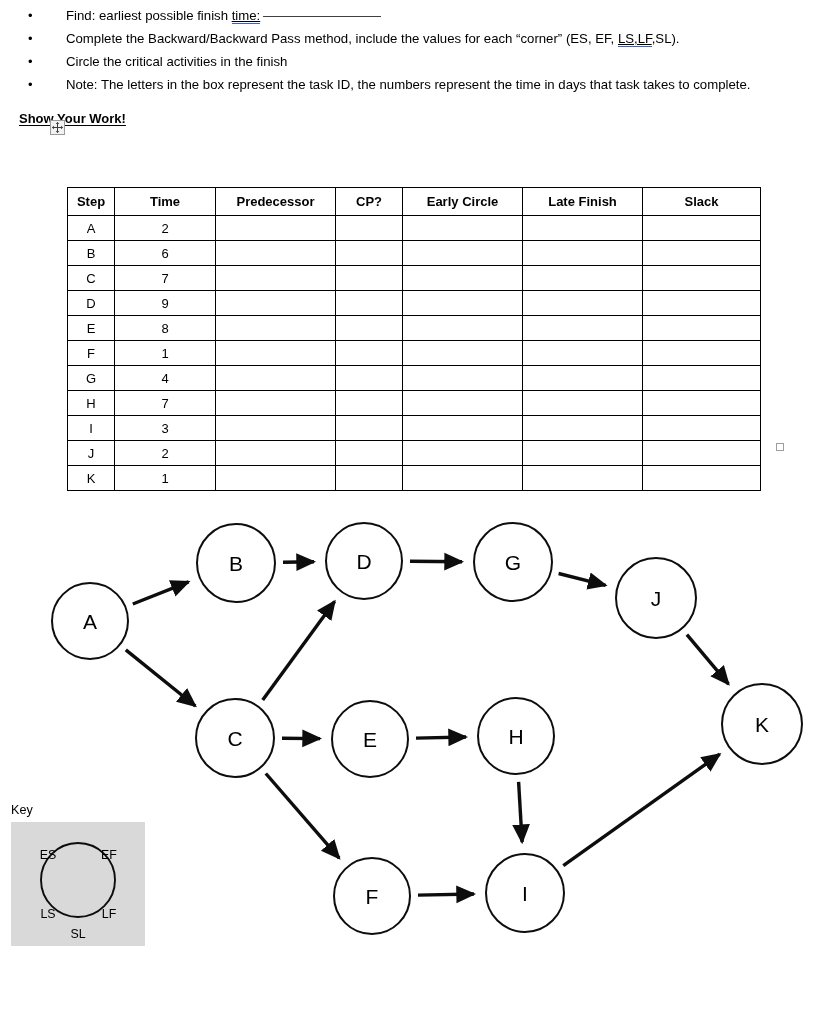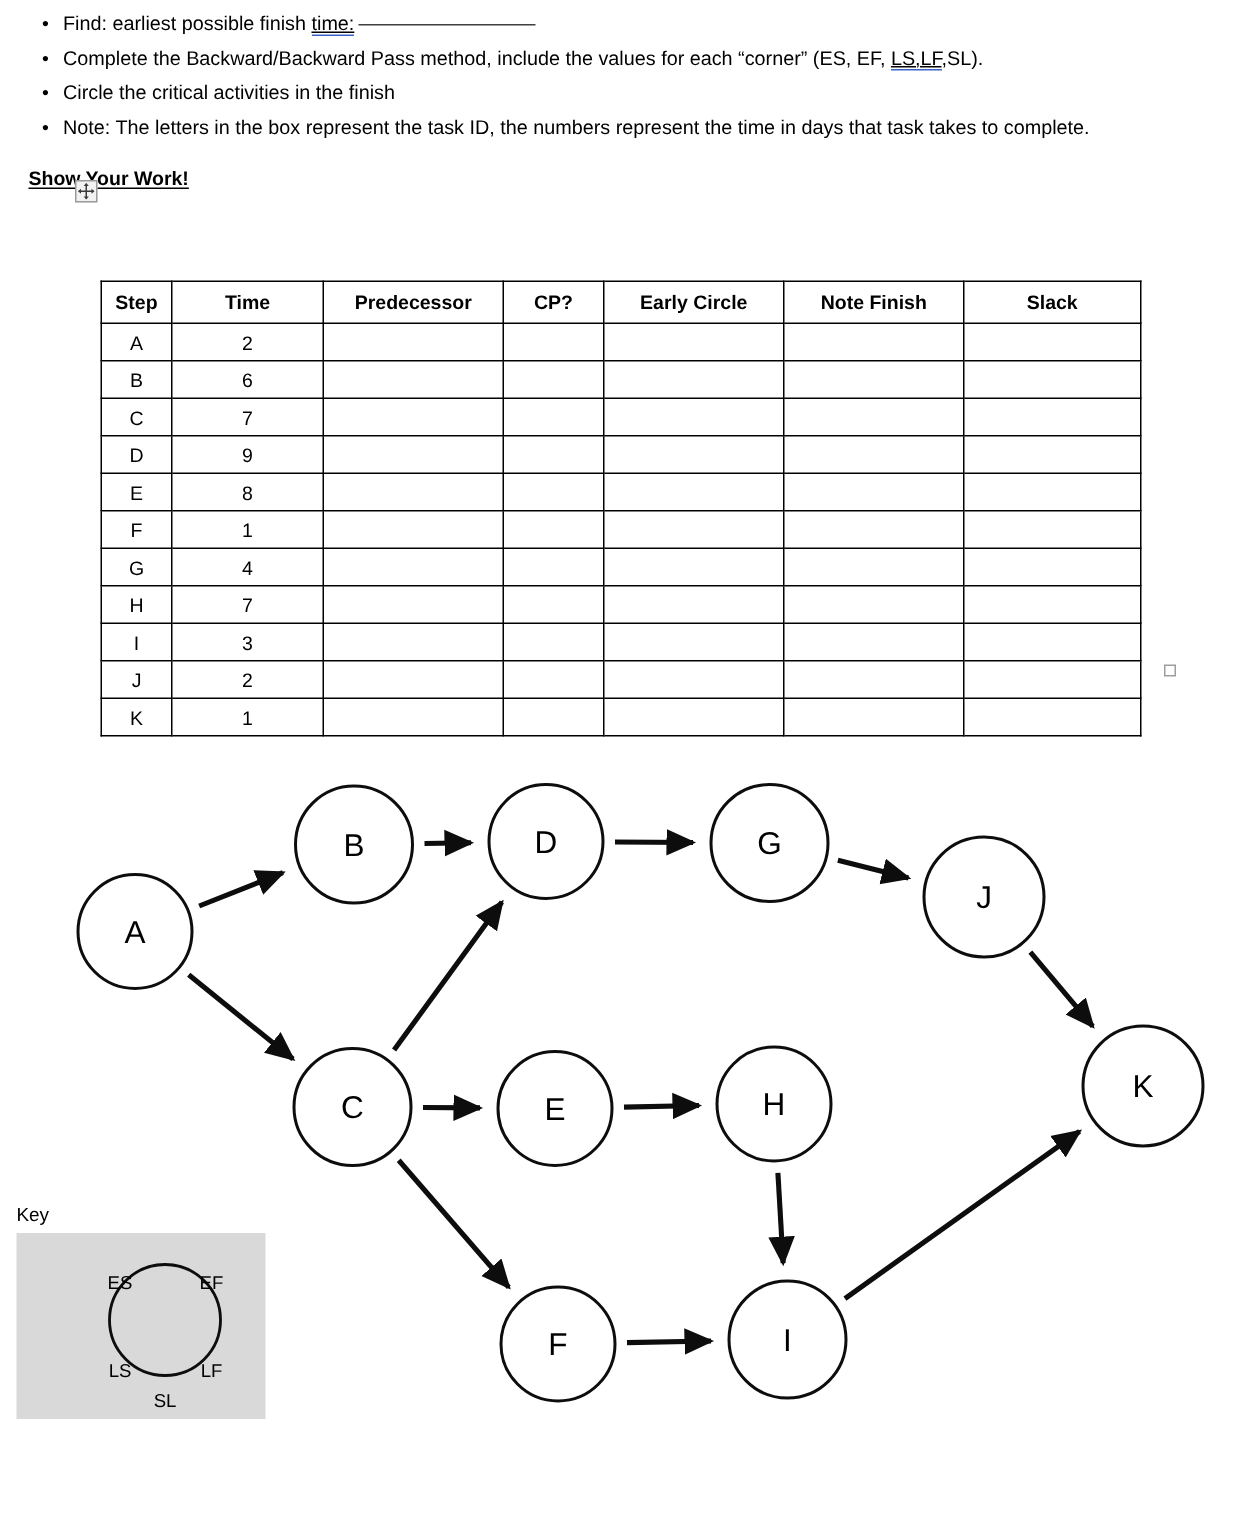--- a/index.html
+++ b/index.html
@@ -32,20 +32,21 @@
   }
   .bullet-dot {
     width: 14px;
     flex: none;
     font-size: 13px;
     line-height: 23px;
     text-align: left;
   }
   .bullet-text {
     flex: 1;
+    margin-left: 24px;
   }
   .spell-underline {
     border-bottom: 1.6px solid #3A62C8;
     padding-bottom: 0px;
     text-decoration: underline;
     text-decoration-color: #000;
     text-decoration-thickness: 1px;
   }
   .blank-rule {
     display: inline-block;
@@ -144,21 +145,20 @@
     font-size: 12.6px;
     text-align: right;
   }
   .key-box {
     position: absolute;
     left: 11px;
     top: 822px;
     width: 134px;
     height: 124px;
     background: #d9d9d9;
-    padding-left: 32px;
   }
   .key-box svg { display: block; }
   .key-text {
     font-family: "Liberation Sans", sans-serif;
     font-size: 12.4px;
     fill: #000000;
   }
 </style>
 </head>
 <body>
@@ -212,21 +212,21 @@
         <col class="col-lf">
         <col class="col-slack">
     </colgroup>
     <thead>
       <tr>
         <th>Step</th>
         <th>Time</th>
         <th>Predecessor</th>
         <th>CP?</th>
         <th>Early Circle</th>
-        <th>Note Finish</th>
+        <th>Late Finish</th>
         <th>Slack</th>
       </tr>
     </thead>
     <tbody>
       <tr>
           <td>A</td>
           <td>2</td>
           <td></td>
           <td></td>
           <td></td>

